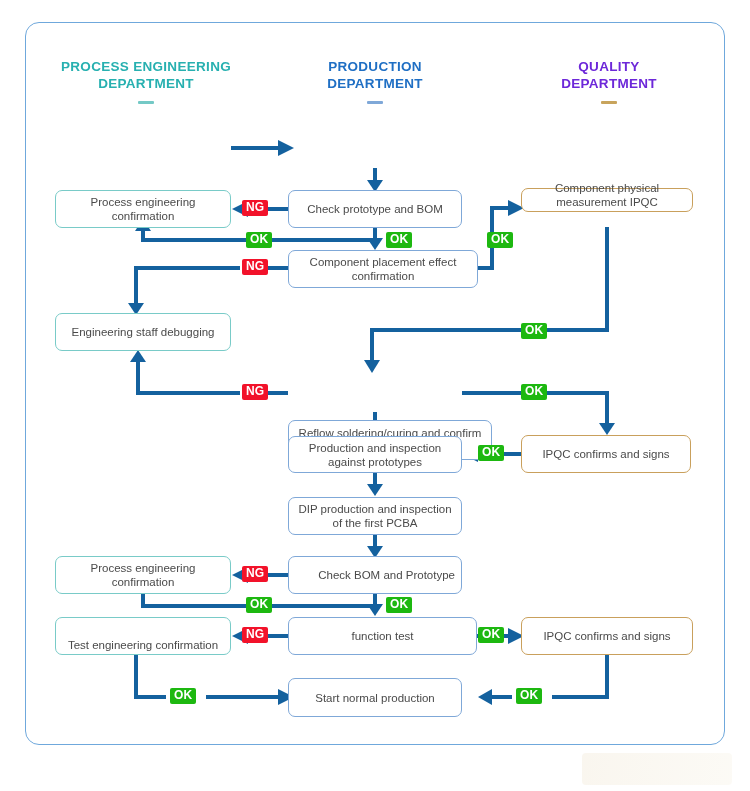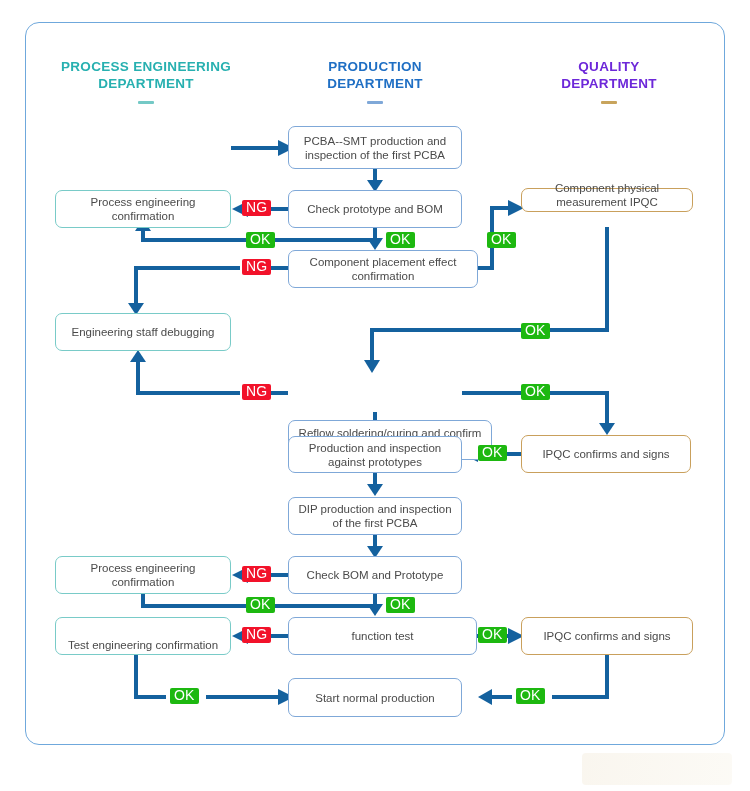--- a/index.html
+++ b/index.html
@@ -13,21 +13,21 @@
   #head-production{left:278px;top:58px;width:194px;color:#1f6fc4;}
   #head-production .rule{background:#7fa8d8;}
   #head-quality{left:512px;top:58px;width:194px;color:#6d28d9;}
   #head-quality .rule{background:#c8a45c;}
 
   .node{position:absolute;box-sizing:border-box;display:flex;align-items:center;justify-content:center;text-align:center;background:#ffffff;border-radius:7px;color:#4a4a4a;font-size:11.5px;line-height:14px;padding:2px 6px;z-index:3;}
   .n-teal{border:1.3px solid #79cbc8;}
   .n-blue{border:1.3px solid #7fa8d8;}
   .n-gold{border:1.3px solid #c9a05c;}
 
-  .badge{position:absolute;z-index:6;font-size:14px;font-weight:normal;color:#ffffff;line-height:13px;padding:1px 4px 2px;border-radius:2px;letter-spacing:0.2px;font-family:"Liberation Sans", sans-serif;}
+  .badge{position:absolute;z-index:6;font-size:12px;font-weight:bold;color:#ffffff;line-height:13px;padding:1px 4px 2px;border-radius:2px;letter-spacing:0.2px;font-family:"Liberation Sans", sans-serif;}
   .b-ng{background:#f2122a;}
   .b-ok{background:#1db810;}
 
   #wires{position:absolute;left:0;top:0;width:750px;height:791px;z-index:2;}
   .wire{stroke:#14619e;stroke-width:4;fill:none;stroke-linecap:butt;stroke-linejoin:miter;}
   .ahead{fill:#14619e;}
   #watermark{position:absolute;right:18px;bottom:6px;width:150px;height:32px;opacity:.10;background:linear-gradient(100deg,#c8a45c,#e0cfa0);border-radius:4px;}
 </style>
 </head>
 <body>
@@ -119,23 +119,20 @@
     <path class="wire" d="M136,655 L136,697 L166,697"></path>
     <path class="wire" d="M206,697 L278,697"></path>
     <polygon class="ahead" points="278,689 294,697 278,705"></polygon>
 
     <path class="wire" d="M607,655 L607,697 L552,697"></path>
     <path class="wire" d="M512,697 L490,697"></path>
     <polygon class="ahead" points="478,697 492,689 492,705"></polygon>
   </svg>
 
 
-  <div class="node n-blue" style="left:288px;top:126px;width:174px;height:43px;">
-      <span>PCBA--SMT production and inspection of the first PCBA</span>
-    </div>
 
   <div class="node n-teal" style="left:55px;top:190px;width:176px;height:38px;">
       <span>Process engineering confirmation</span>
     </div>
 
   <div class="node n-blue" style="left:288px;top:190px;width:174px;height:38px;">
       <span>Check prototype and BOM</span>
     </div>
 
   <div class="node n-gold" style="left:521px;top:188px;width:172px;height:24px;align-items:flex-end;">
@@ -163,21 +160,21 @@
     </div>
 
   <div class="node n-blue" style="left:288px;top:497px;width:174px;height:38px;">
       <span>DIP production and inspection of the first PCBA</span>
     </div>
 
   <div class="node n-teal" style="left:55px;top:556px;width:176px;height:38px;">
       <span>Process engineering confirmation</span>
     </div>
 
-  <div class="node n-blue" style="left:288px;top:556px;width:174px;height:38px;">
+  <div class="node n-blue" style="left:288px;top:556px;width:174px;height:38px;justify-content:flex-end;">
       <span>Check BOM and Prototype</span>
     </div>
 
   <div class="node n-teal" style="left:55px;top:617px;width:176px;height:38px;align-items:flex-end;">
       <span>Test engineering confirmation</span>
     </div>
 
   <div class="node n-blue" style="left:288px;top:617px;width:189px;height:38px;border-radius:7px;">
       <span>function test</span>
     </div>

